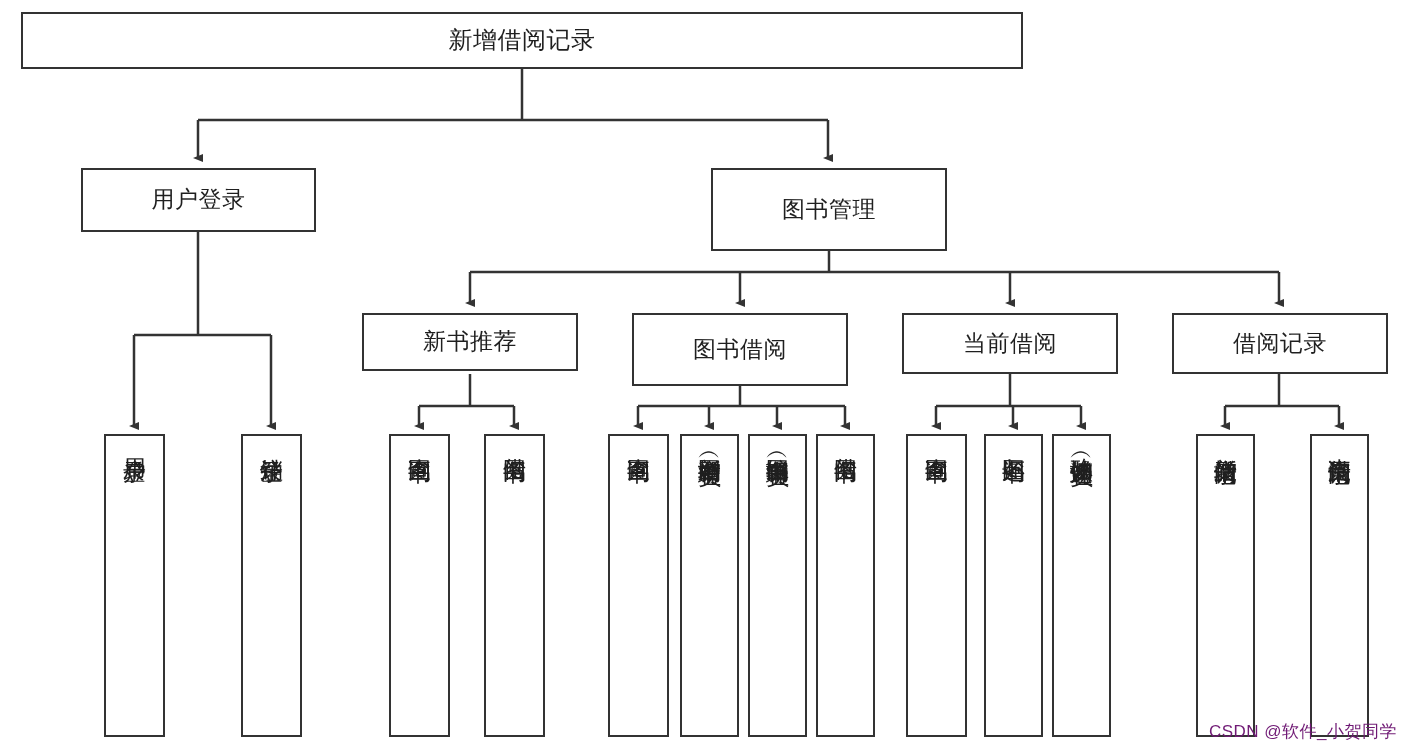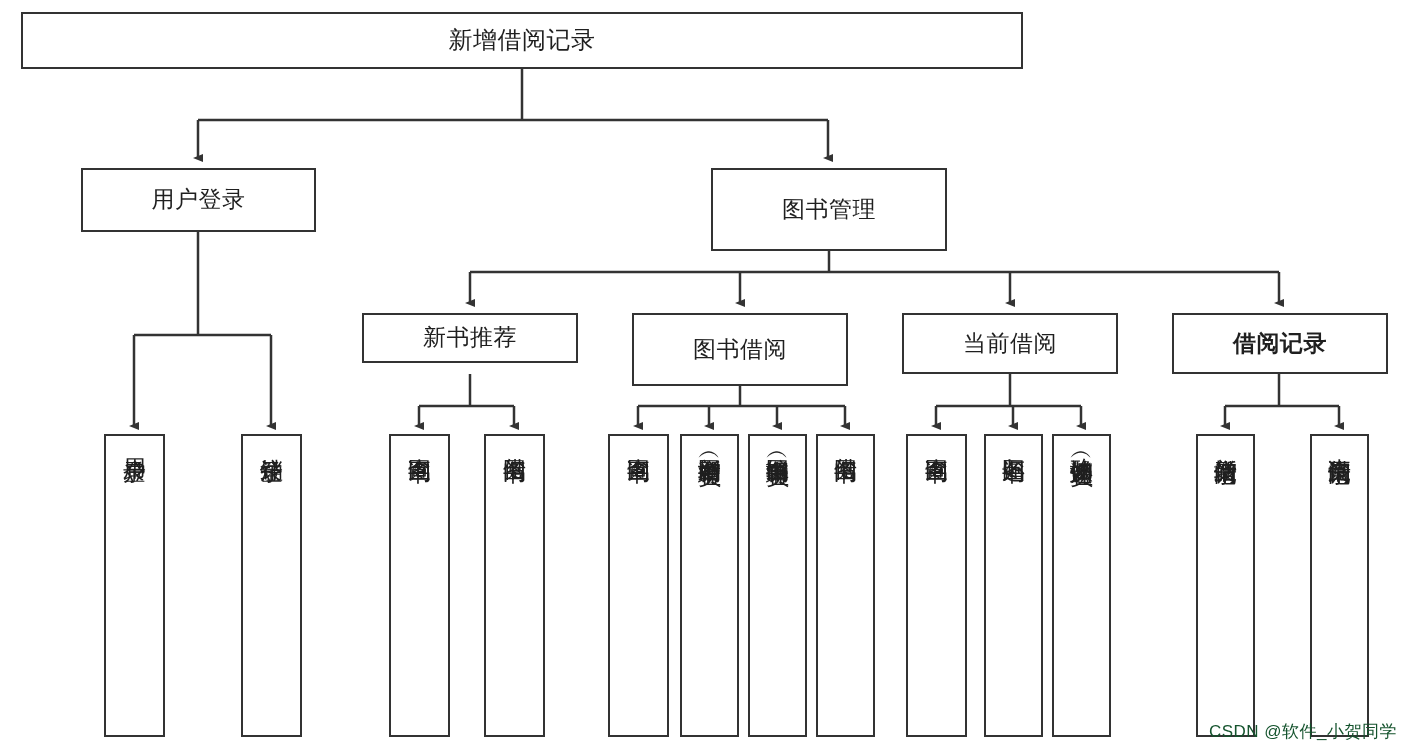--- a/index.html
+++ b/index.html
@@ -57,21 +57,21 @@
     justify-content: flex-start;
   }
   .node-root {
     font-size: 24px;
   }
   #watermark {
     position: absolute;
     right: 8px;
     bottom: 4px;
     font-size: 17px;
-    color: #14532d;
+    color: #701a75;
     letter-spacing: 0.5px;
     white-space: nowrap;
   }
 </style>
 </head>
 <body>
 
 <div id="canvas">
 
   <svg id="edges" viewBox="0 0 1405 747">
@@ -128,30 +128,30 @@
     <span>新增借阅记录</span>
   </div>
 
   <div class="node node-h" style="left:81px; top:168px; width:235px; height:64px;">
     <span>用户登录</span>
   </div>
   <div class="node node-h" style="left:711px; top:168px; width:236px; height:83px;">
     <span>图书管理</span>
   </div>
 
-  <div class="node node-h" style="left:362px; top:313px; width:216px; height:50px;">
+  <div class="node node-h" style="left:362px; top:313px; width:216px; height:58px;">
     <span>新书推荐</span>
   </div>
   <div class="node node-h" style="left:632px; top:313px; width:216px; height:73px;">
     <span>图书借阅</span>
   </div>
   <div class="node node-h" style="left:902px; top:313px; width:216px; height:61px;">
     <span>当前借阅</span>
   </div>
-  <div class="node node-h" style="left:1172px; top:313px; width:216px; height:61px;font-weight:bold;">
+  <div class="node node-h" style="left:1172px; top:313px; width:216px; height:61px;">
     <span>借阅记录</span>
   </div>
 
   <div class="node node-v" style="left:104px; top:434px; width:61px; height:303px;">
     <span>用户登录</span>
   </div>
   <div class="node node-v" style="left:241px; top:434px; width:61px; height:303px;">
     <span>注销登录</span>
   </div>
 

